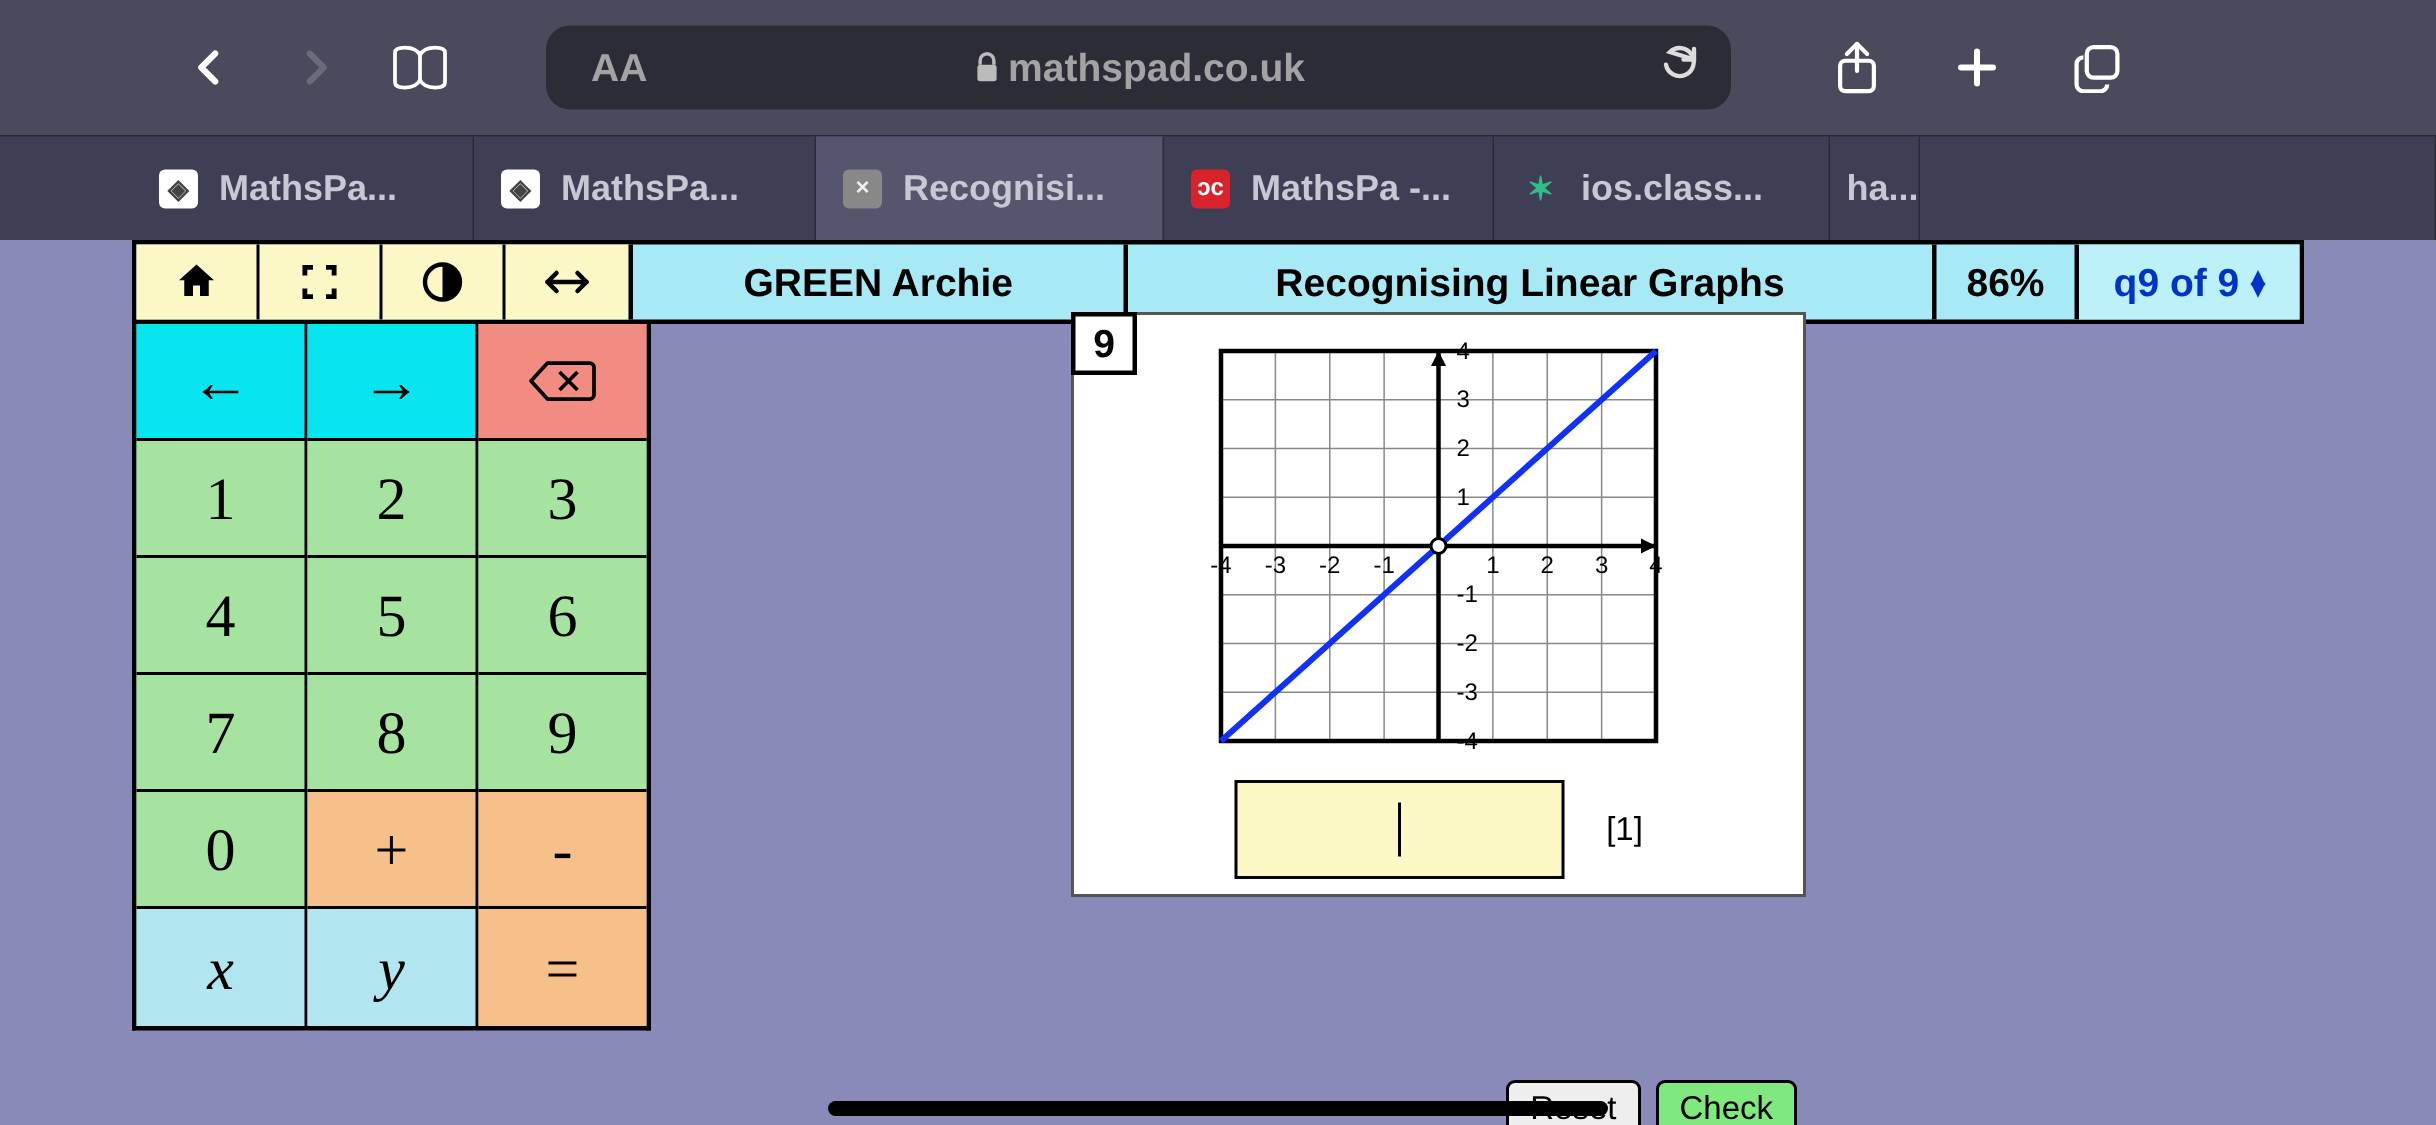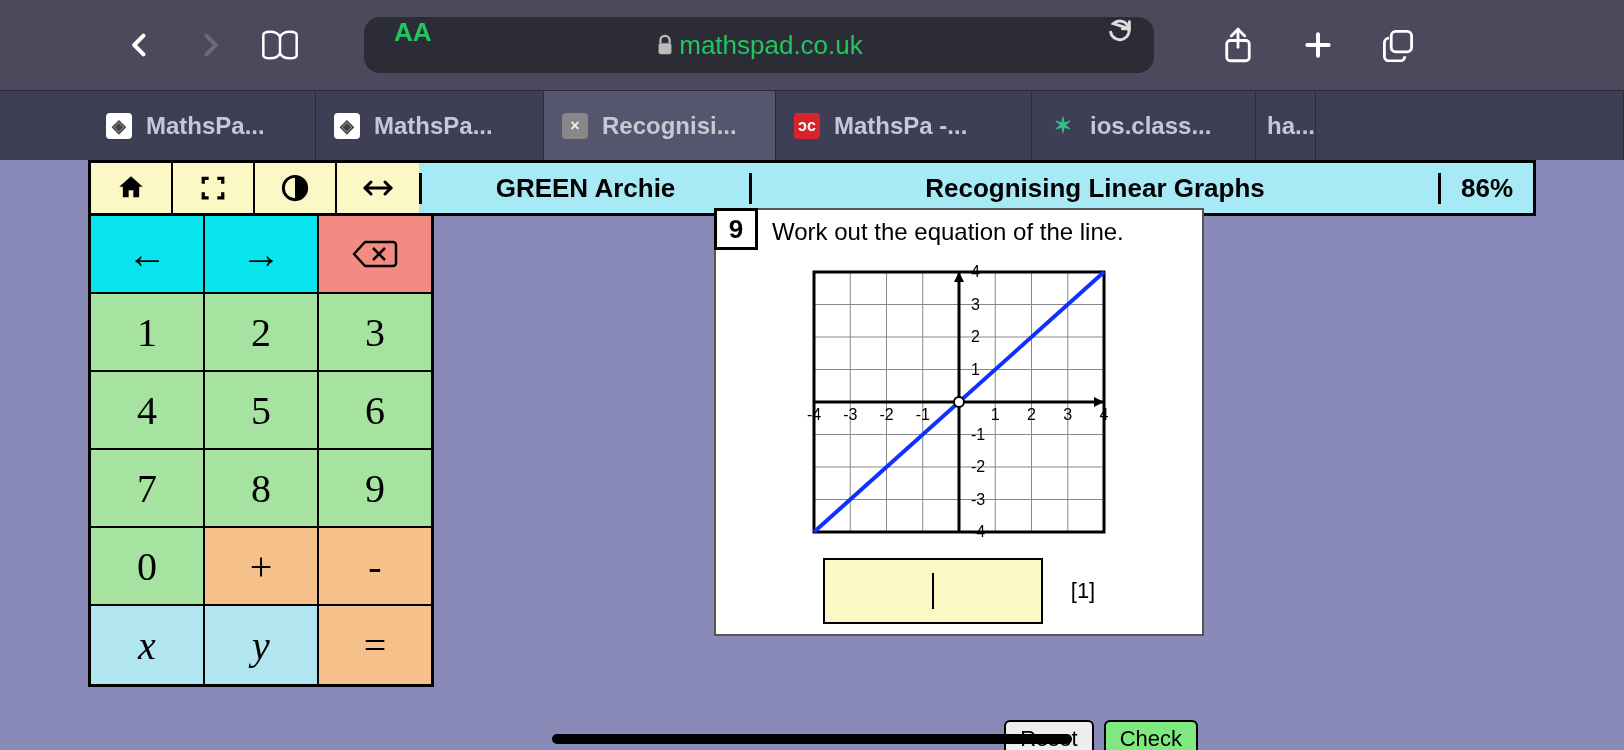--- a/index.html
+++ b/index.html
@@ -3,42 +3,42 @@
 <meta charset="utf-8">
 <style>
   * { box-sizing: border-box; margin: 0; padding: 0; }
   html, body { width: 1624px; height: 750px; font-family: -apple-system, Helvetica, Arial, sans-serif; background: #3a3a48; overflow: hidden; }
   
   
   .safari-bar { height: 90px; background: #4a4a5c; display: flex; align-items: center; padding: 0 20px; gap: 24px; }
   .sb-nav { display: flex; align-items: center; gap: 30px; margin-left: 100px; }
   .sb-icon { width: 40px; height: 40px; display: flex; align-items: center; justify-content: center; color: #fff; cursor: pointer; }
   .sb-icon.dim { color: #777; }
-  .url-pill { flex: 0 0 790px; height: 56px; background: #2c2c36; border-radius: 16px; display: flex; color: #22c55e; font-size: 26px; position: relative; margin-left: 40px; }
+  .url-pill { flex: 0 0 790px; height: 56px; background: #2c2c36; border-radius: 16px; display: flex; align-items: center; color: #a3a3a3; font-size: 26px; position: relative; margin-left: 40px; }
   .url-aa { position: absolute; left: 30px; font-weight: 600; font-size: 26px; }
-  .url-host { margin: 0 auto; display: flex; align-items: center; gap: 4px; font-weight: 400; }
+  .url-host { margin: 0 auto; display: flex; align-items: center; gap: 4px; font-weight: 700; }
   .url-reload { position: absolute; right: 20px; }
   .sb-right { display: flex; align-items: center; gap: 40px; margin-left: 40px; }
   
   
   .tab-strip { height: 70px; background: #3e3e54; display: flex; align-items: stretch; border-top: 1px solid #2a2a38; }
   .tab { flex: 0 0 auto; display: flex; align-items: center; gap: 14px; padding: 0 18px; color: #c8c8d4; font-size: 24px; font-weight: 600; border-right: 1px solid #2a2a38; cursor: pointer; }
   .tab.active { background: #55556e; }
   .tab .fav { width: 26px; height: 26px; display: inline-flex; align-items: center; justify-content: center; border-radius: 4px; }
   .fav-white { background: #fff; color: #444; font-size: 18px; }
   .fav-gray { background: #888; color: #eee; font-size: 16px; font-weight: 700; border-radius: 6px; }
   .fav-red { background: #d8232a; color: #fff; font-size: 16px; font-weight: 700; border-radius: 6px; }
   .fav-star { color: #3b8; font-size: 22px; }
   .tab.narrow { flex: 0 0 60px; justify-content: flex-end; padding: 0; }
 
   
   .page { position: absolute; top: 160px; left: 0; right: 0; bottom: 0; background: #8a8ab8; }
 
   
-  .app-head { position: absolute; top: 0; left: 88px; right: 88px; height: 56px; display: flex; border: 3px solid #000; background: #a7eaf5; align-items: center; }
+  .app-head { position: absolute; top: 0; left: 88px; right: 88px; height: 56px; display: flex; border: 3px solid #000; background: #a7eaf5; }
   .app-head .tools { display: flex; background: #fbf8c6; }
   .app-head .tools .tbtn { width: 82px; height: 50px; display: flex; align-items: center; justify-content: center; border-right: 2px solid #000; font-size: 26px; cursor: pointer; }
   .app-head .cell { display: flex; align-items: center; justify-content: center; font-size: 26px; font-weight: 600; border-left: 3px solid #000; padding: 0 12px; white-space: nowrap; }
   .cell-user { flex: 0 0 330px; }
   .cell-title { flex: 1 1 auto; }
   .cell-pct { flex: 0 0 95px; font-weight: 700; }
   .cell-q { flex: 0 0 150px; color: #0033cc; font-weight: 700; background: #bdf1fa; }
   .cell-q .chev { margin-left: 8px; font-size: 18px; display:inline-flex; flex-direction:column; line-height:8px;}
 
   
@@ -137,21 +137,21 @@
     <span>MathsPa...</span>
   </div>
   <div class="tab" style="width:228px">
     <span class="fav fav-white">◈</span>
     <span>MathsPa...</span>
   </div>
   <div class="tab active" style="width:232px">
     <span class="fav fav-gray">×</span>
     <span>Recognisi...</span>
   </div>
-  <div class="tab" style="width:256px">
+  <div class="tab" style="width:220px">
     <span class="fav fav-red">ɔc</span>
     <span>MathsPa -...</span>
   </div>
   <div class="tab" style="width:224px">
     <span class="fav fav-star">✶</span>
     <span>ios.class...</span>
   </div>
   <div class="tab narrow">
     <span>ha...</span>
   </div>
@@ -182,20 +182,27 @@
         <svg width="34" height="20" viewBox="0 0 34 20" fill="none" stroke="#000" stroke-width="3" stroke-linecap="round" stroke-linejoin="round">
             <line x1="4" y1="10" x2="30" y2="10"></line>
             <polyline points="10 4 4 10 10 16"></polyline>
             <polyline points="24 4 30 10 24 16"></polyline>
           </svg>
       </div>
     </div>
     <div class="cell cell-user">GREEN Archie</div>
     <div class="cell cell-title">Recognising Linear Graphs</div>
     <div class="cell cell-pct">86%</div>
+    <div class="cell cell-q">
+      <span>q9 of 9</span>
+      <span class="chev">
+          <span>▴</span>
+          <span>▾</span>
+        </span>
+    </div>
   </div>
 
   <div class="keypad">
     <div class="krow">
       <div class="key k-cyan">←</div>
       <div class="key k-cyan">→</div>
       <div class="key k-red">
         <svg width="48" height="32" viewBox="0 0 48 32" fill="none" stroke="#000" stroke-width="2.5" stroke-linejoin="round">
             <path d="M14 4 h28 a3 3 0 0 1 3 3 v18 a3 3 0 0 1-3 3 H14 L3 16 Z"></path>
             <line x1="22" y1="10" x2="34" y2="22"></line>
@@ -225,21 +232,20 @@
     </div>
     <div class="krow">
       <div class="key k-blue">x</div>
       <div class="key k-blue">y</div>
       <div class="key k-orange" style="font-style:normal">=</div>
     </div>
   </div>
 
   <div class="qpanel">
     <div class="qnum-box">9</div>
-    <div class="qtext">Work out the equation of the line.</div>
     <div class="graph-wrap">
       <svg id="chart-svg" width="330" height="300" viewBox="0 0 330 300">
           <line x1="20" y1="280" x2="20" y2="20" stroke="#888" stroke-width="1"></line>
           <line x1="56.25" y1="280" x2="56.25" y2="20" stroke="#888" stroke-width="1"></line>
           <line x1="92.5" y1="280" x2="92.5" y2="20" stroke="#888" stroke-width="1"></line>
           <line x1="128.75" y1="280" x2="128.75" y2="20" stroke="#888" stroke-width="1"></line>
           <line x1="165" y1="280" x2="165" y2="20" stroke="#888" stroke-width="1"></line>
           <line x1="201.25" y1="280" x2="201.25" y2="20" stroke="#888" stroke-width="1"></line>
           <line x1="237.5" y1="280" x2="237.5" y2="20" stroke="#888" stroke-width="1"></line>
           <line x1="273.75" y1="280" x2="273.75" y2="20" stroke="#888" stroke-width="1"></line>

